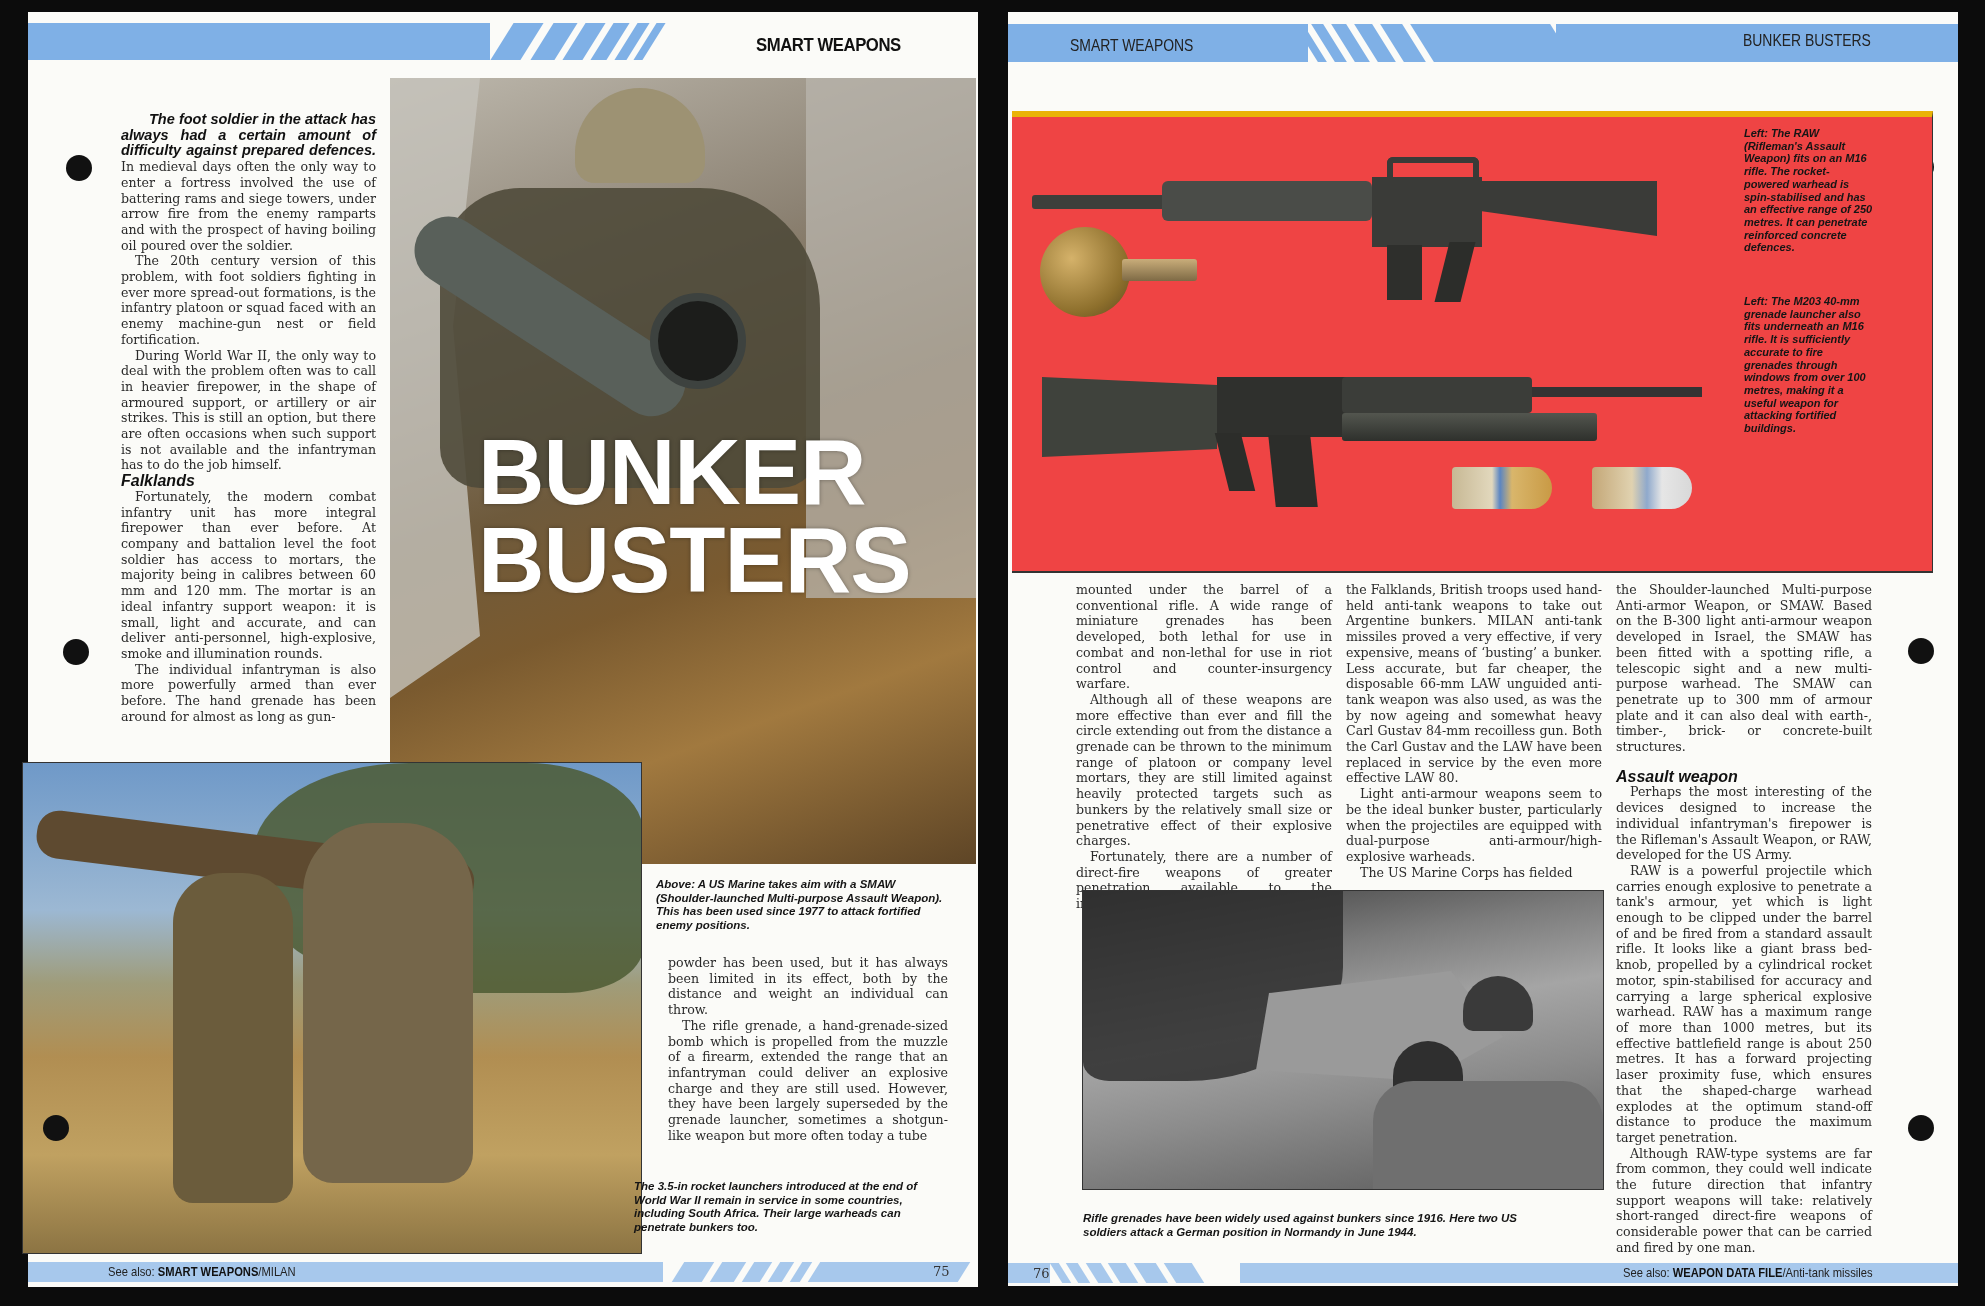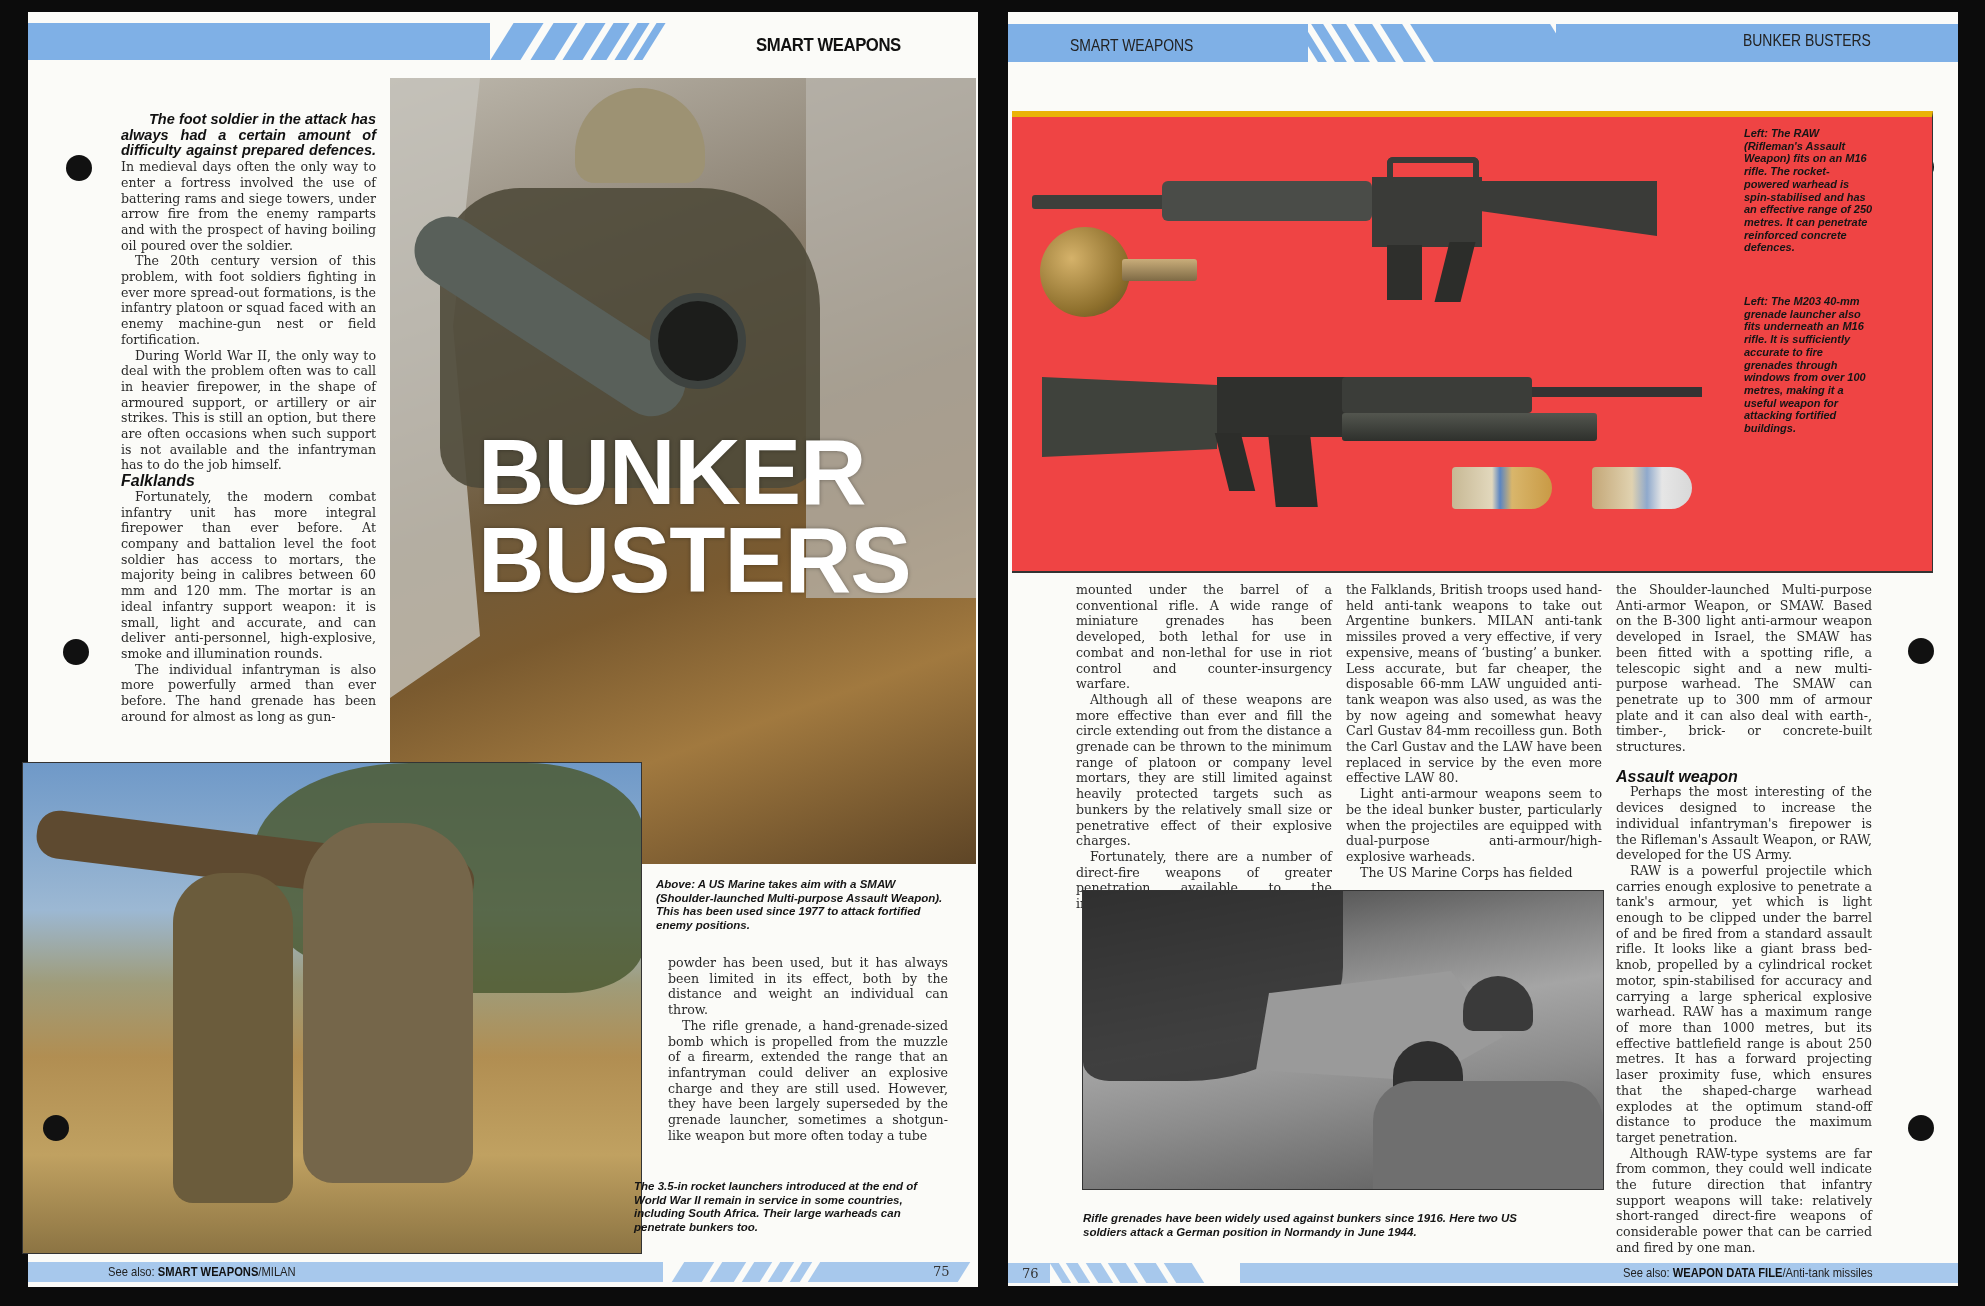--- a/index.html
+++ b/index.html
@@ -172,17 +172,17 @@
   <div style="position:absolute;left:0;top:1251px;width:300px;height:20px;">
     <div class="stripe" style="left:0;width:42px;background:#a7c8ec;"></div>
     <div class="stripe" style="left:48px;width:9px;background:#a7c8ec;transform:skewX(32deg);"></div>
     <div class="stripe" style="left:64px;width:12px;background:#a7c8ec;transform:skewX(32deg);"></div>
     <div class="stripe" style="left:84px;width:15px;background:#a7c8ec;transform:skewX(32deg);"></div>
     <div class="stripe" style="left:106px;width:18px;background:#a7c8ec;transform:skewX(32deg);"></div>
     <div class="stripe" style="left:132px;width:22px;background:#a7c8ec;transform:skewX(32deg);"></div>
     <div class="stripe" style="left:162px;width:28px;background:#a7c8ec;transform:skewX(32deg);"></div>
   </div>
   <div class="band" style="left:232px;top:1251px;width:718px;height:20px;background:#a7c8ec;"></div>
-  <div class="pagenum" style="left:14px;top:1254px;text-align:right;">76</div>
+  <div class="pagenum" style="left:25px;top:1254px;text-align:right;">76</div>
   <div class="footer-text" style="left:615px;top:1253px;transform:scaleX(0.86);transform-origin:left;">
     <span>See also: </span><b>WEAPON DATA FILE</b><span>/Anti-tank missiles</span>
   </div>
 </div>
 
 </body></html>

